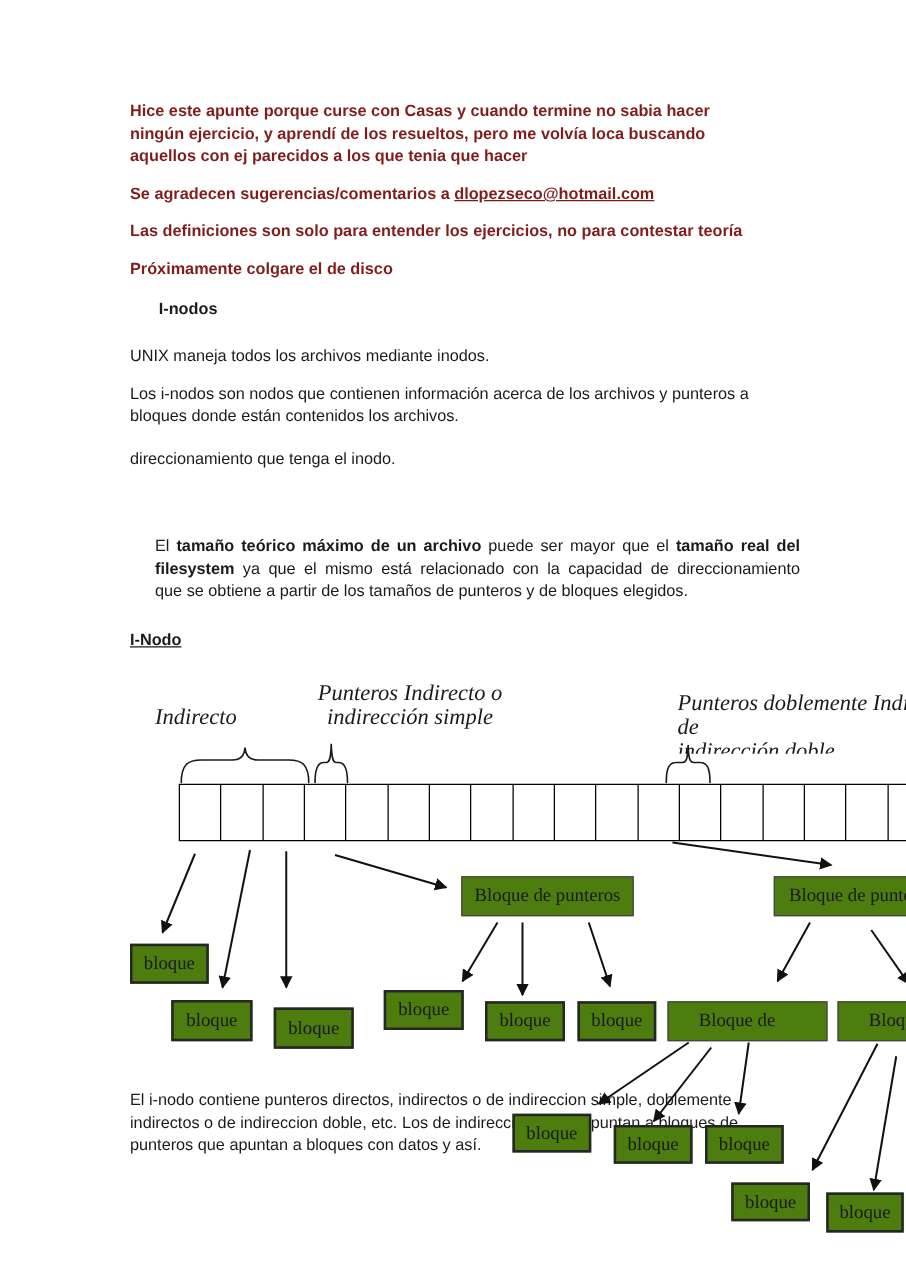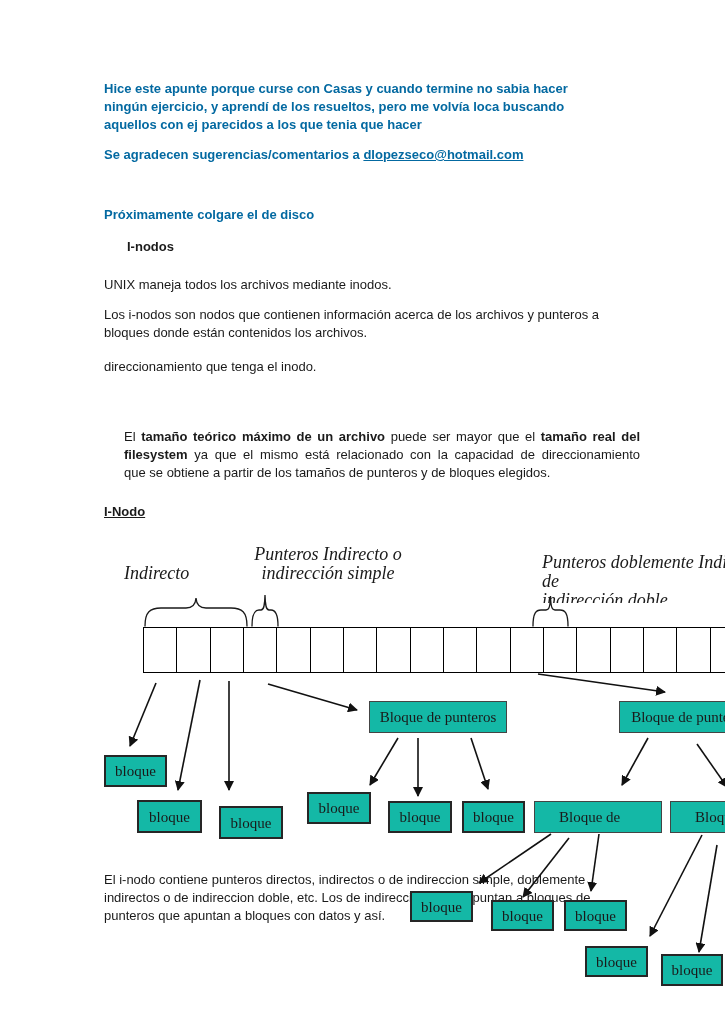--- a/index.html
+++ b/index.html
@@ -2,37 +2,37 @@
 <html><head>
 <meta charset="utf-8">
 <style>
   html,body { margin:0; padding:0; background:#ffffff; }
   .page {
     position:relative; width:725px; height:1024px; overflow:hidden;
     background:#ffffff; font-family:"Liberation Sans", sans-serif;
     color:#1a1a1a; font-size:13px; line-height:18px;
   }
   .abs { position:absolute; }
-  .red  { color:#0369a1; font-weight:bold; }
+  .red  { color:#7f1d1d; font-weight:bold; }
   .bold { font-weight:bold; }
   .underline { text-decoration:underline; }
   .line { white-space:nowrap; }
   .jlines { width:516px; }
   .jlines .line { white-space:normal; text-align:justify; text-align-last:justify; }
   .jlines .line:last-child { text-align-last:left; }
   .center .line { text-align:center; }
   .serif { font-family:"Liberation Serif", serif; font-size:18px; line-height:19px;font-style:italic; }
   .row {
     position:absolute; left:143px; top:627px; width:601px; height:46px;
     display:flex; border:1px solid #000; background:#fff; z-index:2; box-sizing:border-box;
   }
   .cell { flex:1; border-right:1px solid #000; }
   .cell:last-child { border-right:none; }
   .box {
-    position:absolute; background:#14b8a6; border:2px solid #262626; box-sizing:border-box;
+    position:absolute; background:#4d7c0f; border:2px solid #262626; box-sizing:border-box;
     display:flex; align-items:center; justify-content:center;
     font-family:"Liberation Serif", serif; font-size:15px; z-index:3;
   }
   .bigbox { border-width:1px; border-color:#444; }
   .leftpad { justify-content:flex-start; padding-left:24px; }
   .overlay { position:absolute; left:0; top:0; z-index:5; pointer-events:none; }
   .footerpara { z-index:1; }
   .cliplabel { overflow:hidden; }
 </style>
 </head>
@@ -43,20 +43,21 @@
   <div class="abs red" style="left:104px; top:80px; width:540px;">
       <div class="line">Hice este apunte porque curse con Casas y cuando termine no sabia hacer</div>
       <div class="line">ningún ejercicio, y aprendí de los resueltos, pero me volvía loca buscando</div>
       <div class="line">aquellos con ej parecidos a los que tenia que hacer</div>
     </div>
 
   <div class="abs red line" style="left:104px; top:146px;">
     <span>Se agradecen sugerencias/comentarios a </span><span class="underline">dlopezseco@hotmail.com</span>
   </div>
 
+  <div class="abs red line" style="left:104px; top:176px;">Las definiciones son solo para entender los ejercicios, no para contestar teoría</div>
 
   <div class="abs red line" style="left:104px; top:206px;">Próximamente colgare el de disco</div>
 
   <div class="abs bold" style="left:104px; top:238px;margin-left:23px;">I-nodos</div>
 
   <div class="abs" style="left:104px; top:276px;">UNIX maneja todos los archivos mediante inodos.</div>
 
   <div class="abs" style="left:104px; top:306px; width:540px;">
       <div class="line">Los i-nodos son nodos que contienen información acerca de los archivos y punteros a</div>
       <div class="line">bloques donde están contenidos los archivos.</div>

